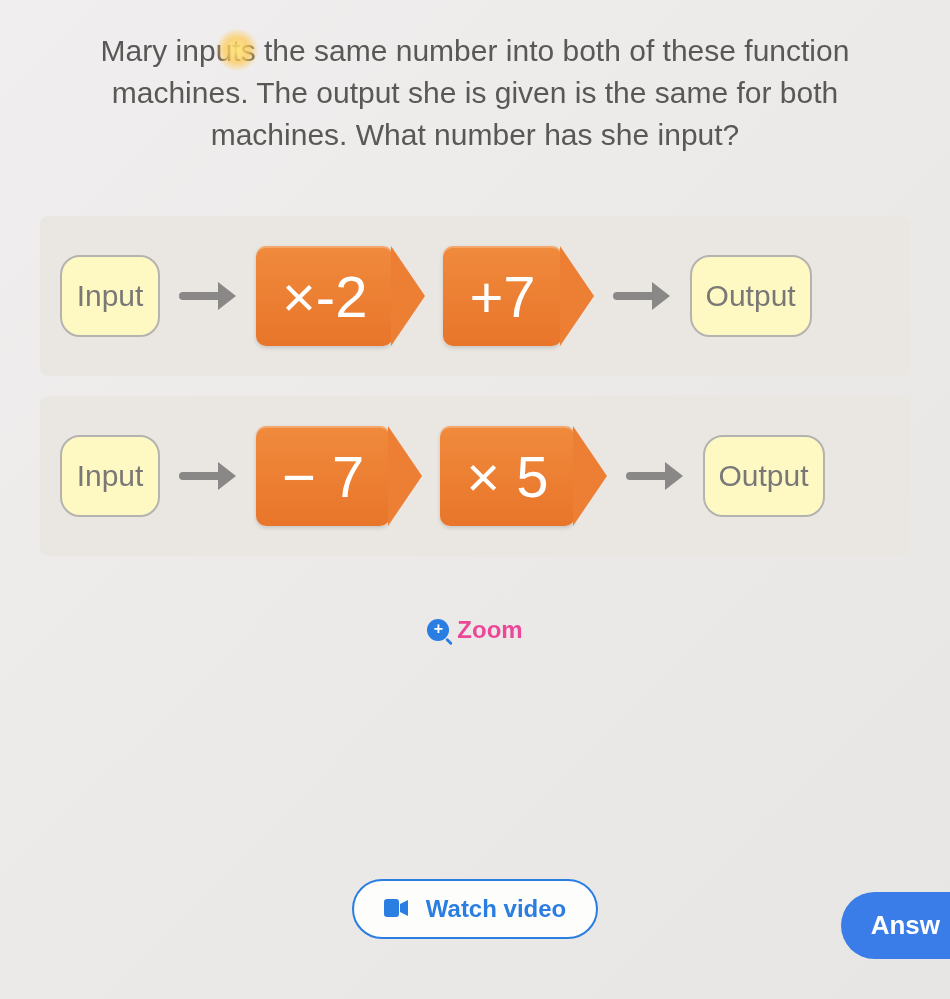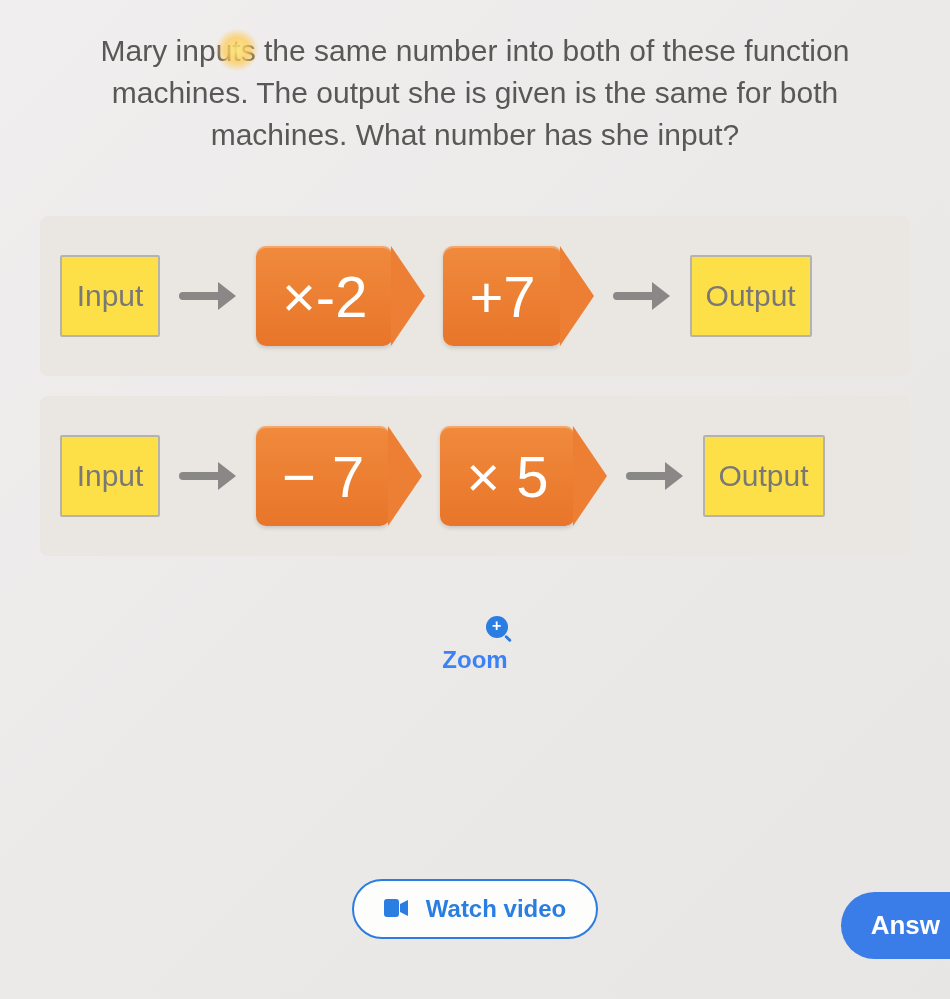--- a/index.html
+++ b/index.html
@@ -32,23 +32,23 @@
     .machine-container {
       margin: 20px 40px;
       background: #eae7e3;
       border-radius: 8px;
       padding: 30px 20px;
       display: flex;
       align-items: center;
       gap: 18px;
     }
     .io-box {
-      background: #fde047;
+      background: #fef9c3;
       border: 2px solid #b5b3b0;
-      border-radius: 2px;
+      border-radius: 20px;
       padding: 22px 14px;
       color: #7a7876;
       font-size: 30px;
       font-weight: 500;
       min-width: 100px;
       text-align: center;
     }
     .arrow {
       color: #8a8886;
       font-size: 0;
@@ -78,29 +78,28 @@
       border-bottom: 50px solid transparent;
       border-left: 34px solid #ec7f33;
     }
     .op-tag-wrap { margin-right: 32px; }
     .zoom-row {
       text-align: center;
       margin-top: 60px;
     }
     .zoom-btn {
       display: inline-flex;
-      align-items: flex-end;
+      align-items: center;
       gap: 8px;
-      color: #3b82f6;
+      color: #ec4899;
       font-size: 24px;
       font-weight: 600;
       cursor: pointer;
       background: none;
       border: none;
-      flex-direction: column;
     }
     .bottom-row {
       position: absolute;
       bottom: 60px;
       left: 0;
       right: 0;
       display: flex;
       justify-content: center;
       align-items: center;
     }

